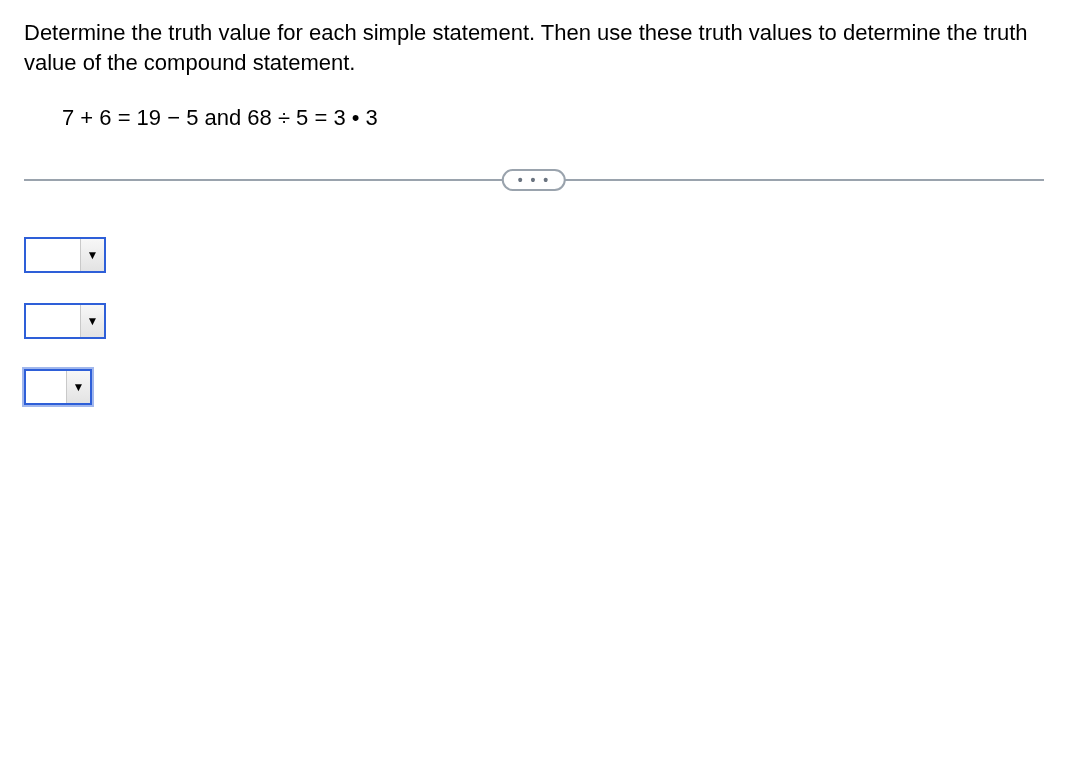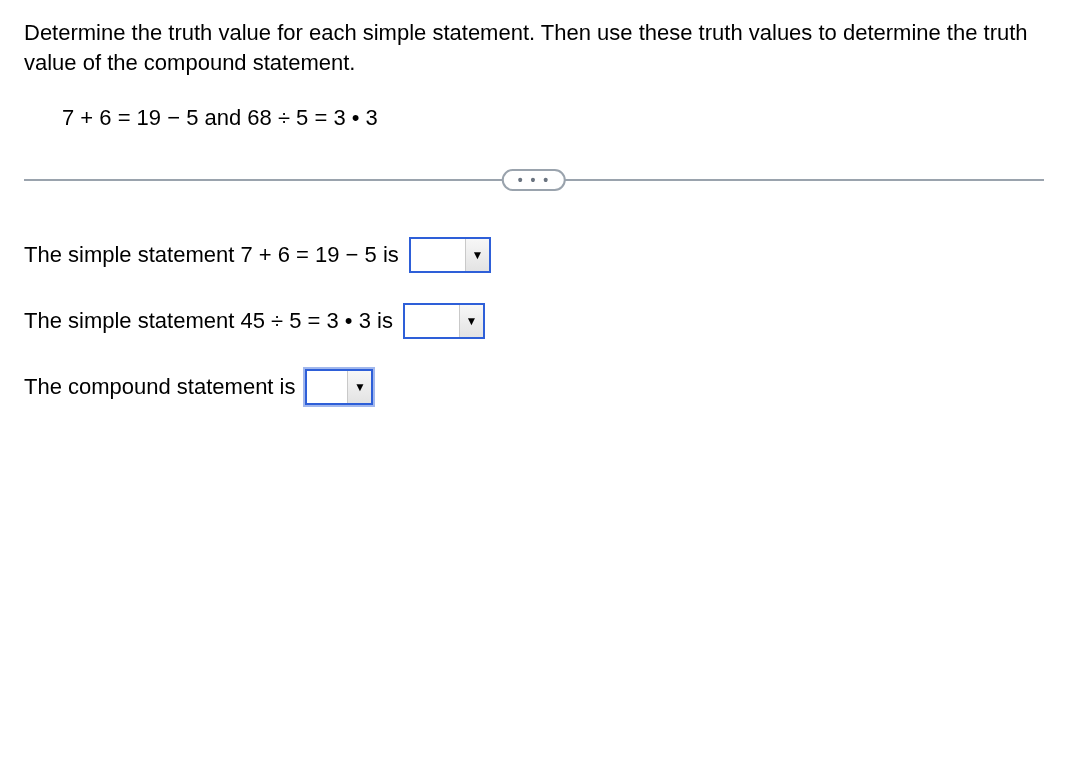--- a/index.html
+++ b/index.html
@@ -95,34 +95,31 @@
 <div class="instructions">Determine the truth value for each simple statement. Then use these truth values to determine the truth value of the compound statement.</div>
 
 <div class="formula">7 + 6 = 19 − 5 and 68 ÷ 5 = 3 • 3</div>
 
 <div class="divider-wrap">
   <hr class="divider-line">
   <div class="divider-pill">• • •</div>
 </div>
 
 <div class="answer-row">
-  <span class="answer-text">The simple statement 7 + 6 = 19 − 5 is</span>
   <div class="select-box">
     <div class="select-spacer"></div>
     <div class="select-arrow">▼</div>
   </div>
 </div>
 
 <div class="answer-row">
-  <span class="answer-text">The simple statement 45 ÷ 5 = 3 • 3 is</span>
   <div class="select-box">
     <div class="select-spacer"></div>
     <div class="select-arrow">▼</div>
   </div>
 </div>
 
 <div class="answer-row">
-  <span class="answer-text">The compound statement is</span>
   <div class="select-box small focused">
     <div class="select-spacer"></div>
     <div class="select-arrow">▼</div>
   </div>
 </div>
 
 </body></html>

